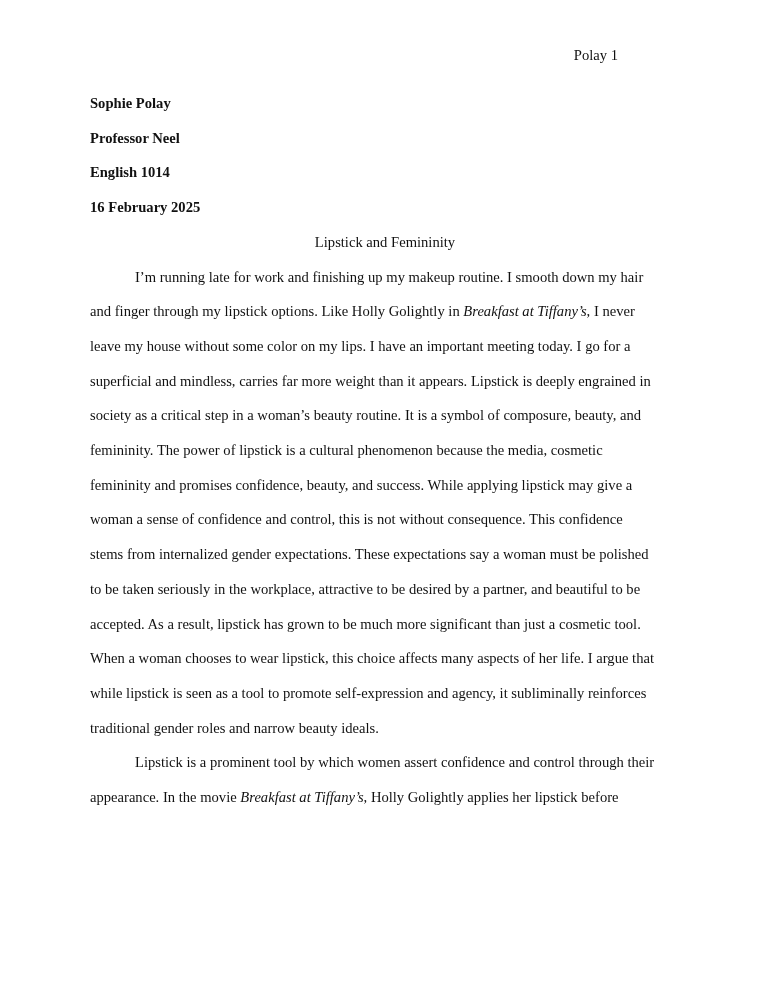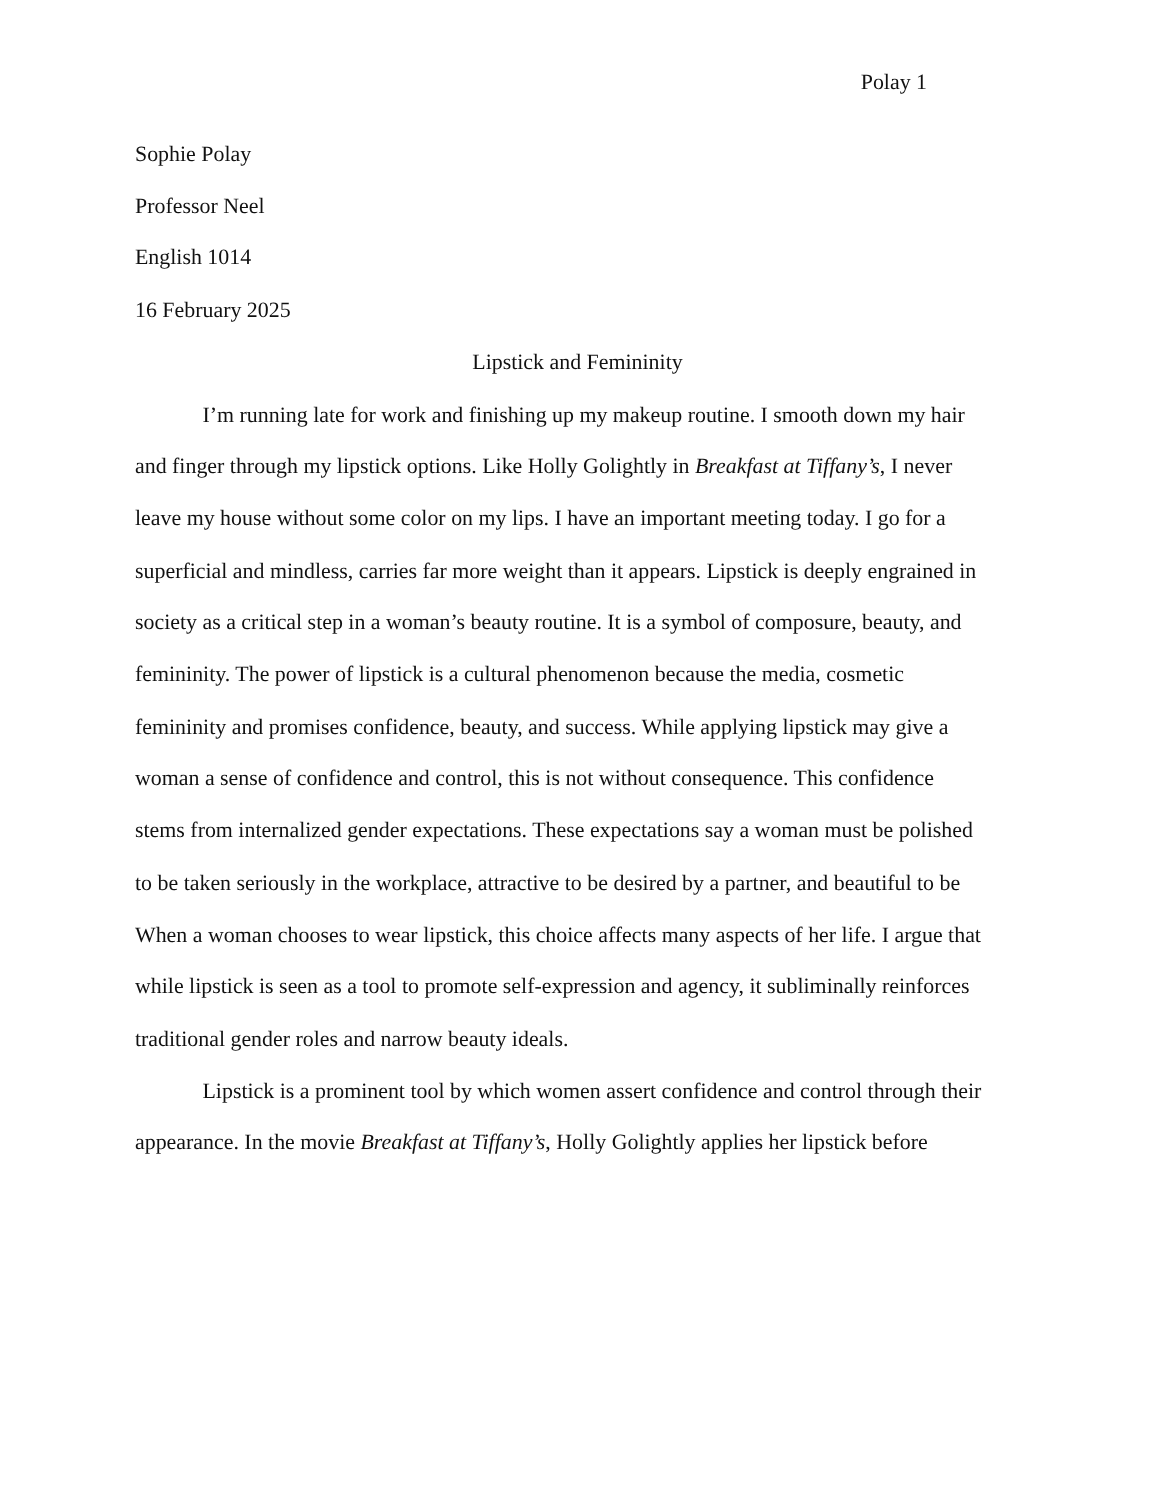--- a/index.html
+++ b/index.html
@@ -35,20 +35,21 @@
       top: 86px;
       width: 590px;
       font-size: 14.6px;
       line-height: 34.7px;
     }
     .content p {
       margin: 0;
     }
     .heading-line {
       white-space: nowrap;
+      font-weight: bold;
     }
     .title {
       text-align: center;
     }
     .body-line {
       white-space: nowrap;
     }
     .indent {
       padding-left: 45px;
     }
@@ -72,20 +73,21 @@
           <p class="body-line indent"><span>I’m running late for work and finishing up my makeup routine. I smooth down my hair</span></p>
           <p class="body-line"><span>and finger through my lipstick options. Like Holly Golightly in </span><em>Breakfast at Tiffany’s</em><span>, I never</span></p>
           <p class="body-line"><span>leave my house without some color on my lips. I have an important meeting today. I go for a</span></p>
           <p class="body-line"><span>superficial and mindless, carries far more weight than it appears. Lipstick is deeply engrained in</span></p>
           <p class="body-line"><span>society as a critical step in a woman’s beauty routine. It is a symbol of composure, beauty, and</span></p>
           <p class="body-line"><span>femininity. The power of lipstick is a cultural phenomenon because the media, cosmetic</span></p>
           <p class="body-line"><span>femininity and promises confidence, beauty, and success. While applying lipstick may give a</span></p>
           <p class="body-line"><span>woman a sense of confidence and control, this is not without consequence. This confidence</span></p>
           <p class="body-line"><span>stems from internalized gender expectations. These expectations say a woman must be polished</span></p>
           <p class="body-line"><span>to be taken seriously in the workplace, attractive to be desired by a partner, and beautiful to be</span></p>
+          <p class="body-line"><span>accepted. As a result, lipstick has grown to be much more significant than just a cosmetic tool.</span></p>
           <p class="body-line"><span>When a woman chooses to wear lipstick, this choice affects many aspects of her life. I argue that</span></p>
           <p class="body-line"><span>while lipstick is seen as a tool to promote self-expression and agency, it subliminally reinforces</span></p>
           <p class="body-line"><span>traditional gender roles and narrow beauty ideals.</span></p>
         </div>
         <div>
           <p class="body-line indent"><span>Lipstick is a prominent tool by which women assert confidence and control through their</span></p>
           <p class="body-line"><span>appearance. In the movie </span><em>Breakfast at Tiffany’s</em><span>, Holly Golightly applies her lipstick before</span></p>
         </div>
       </div>
   </div>

